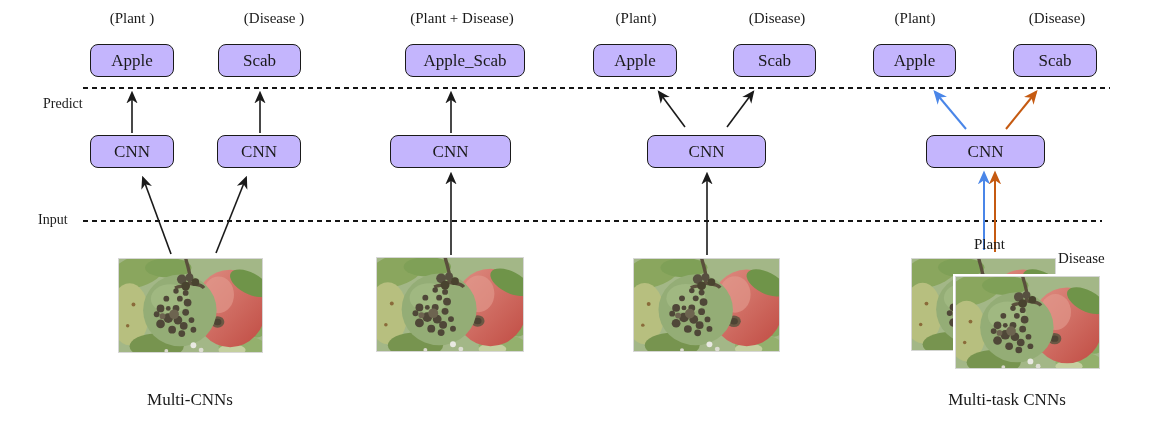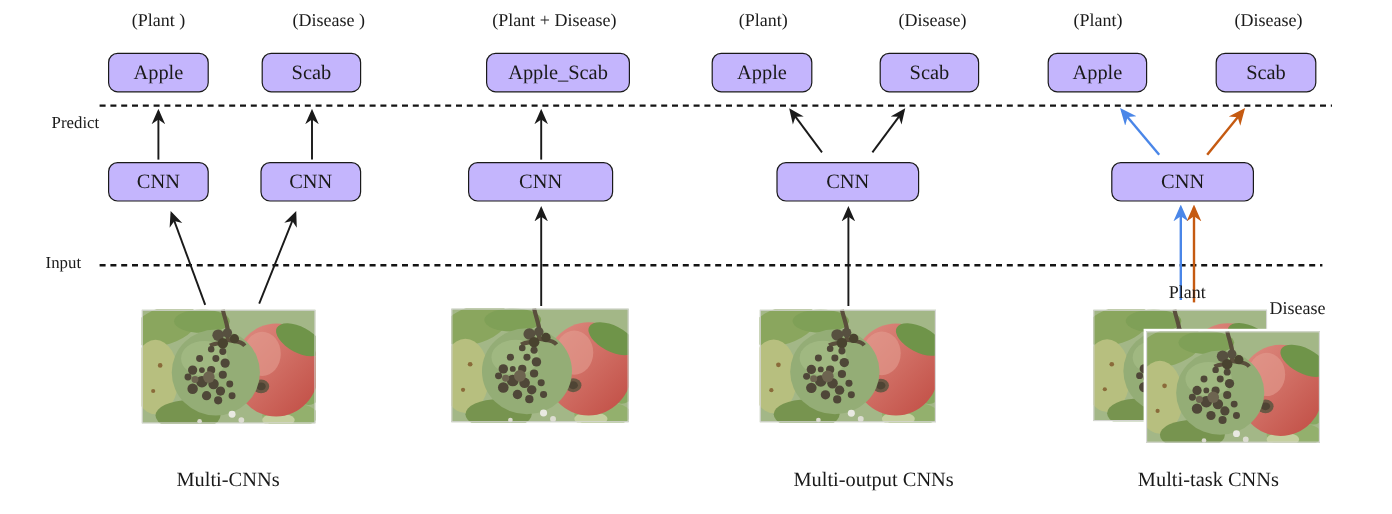--- a/index.html
+++ b/index.html
@@ -140,16 +140,15 @@
   <div class="box" style="left:90px;top:135px;width:82px;">CNN</div>
   <div class="box" style="left:217px;top:135px;width:82px;">CNN</div>
   <div class="box" style="left:390px;top:135px;width:119px;">CNN</div>
   <div class="box" style="left:647px;top:135px;width:117px;">CNN</div>
   <div class="box" style="left:926px;top:135px;width:117px;">CNN</div>
 
   <div class="abs imglabel txt" style="left:974px;top:236px;">Plant</div>
   <div class="abs imglabel txt" style="left:1058px;top:250px;">Disease</div>
 
   <div class="abs ctr caption txt" style="left:190px;top:390px;">Multi-CNNs</div>
-  <div class="abs ctr caption txt" style="left:728px;top:390px;">Multi-output CNNs</div>
   <div class="abs ctr caption txt" style="left:1007px;top:390px;">Multi-task CNNs</div>
 
 </div>
 
 </body></html>

